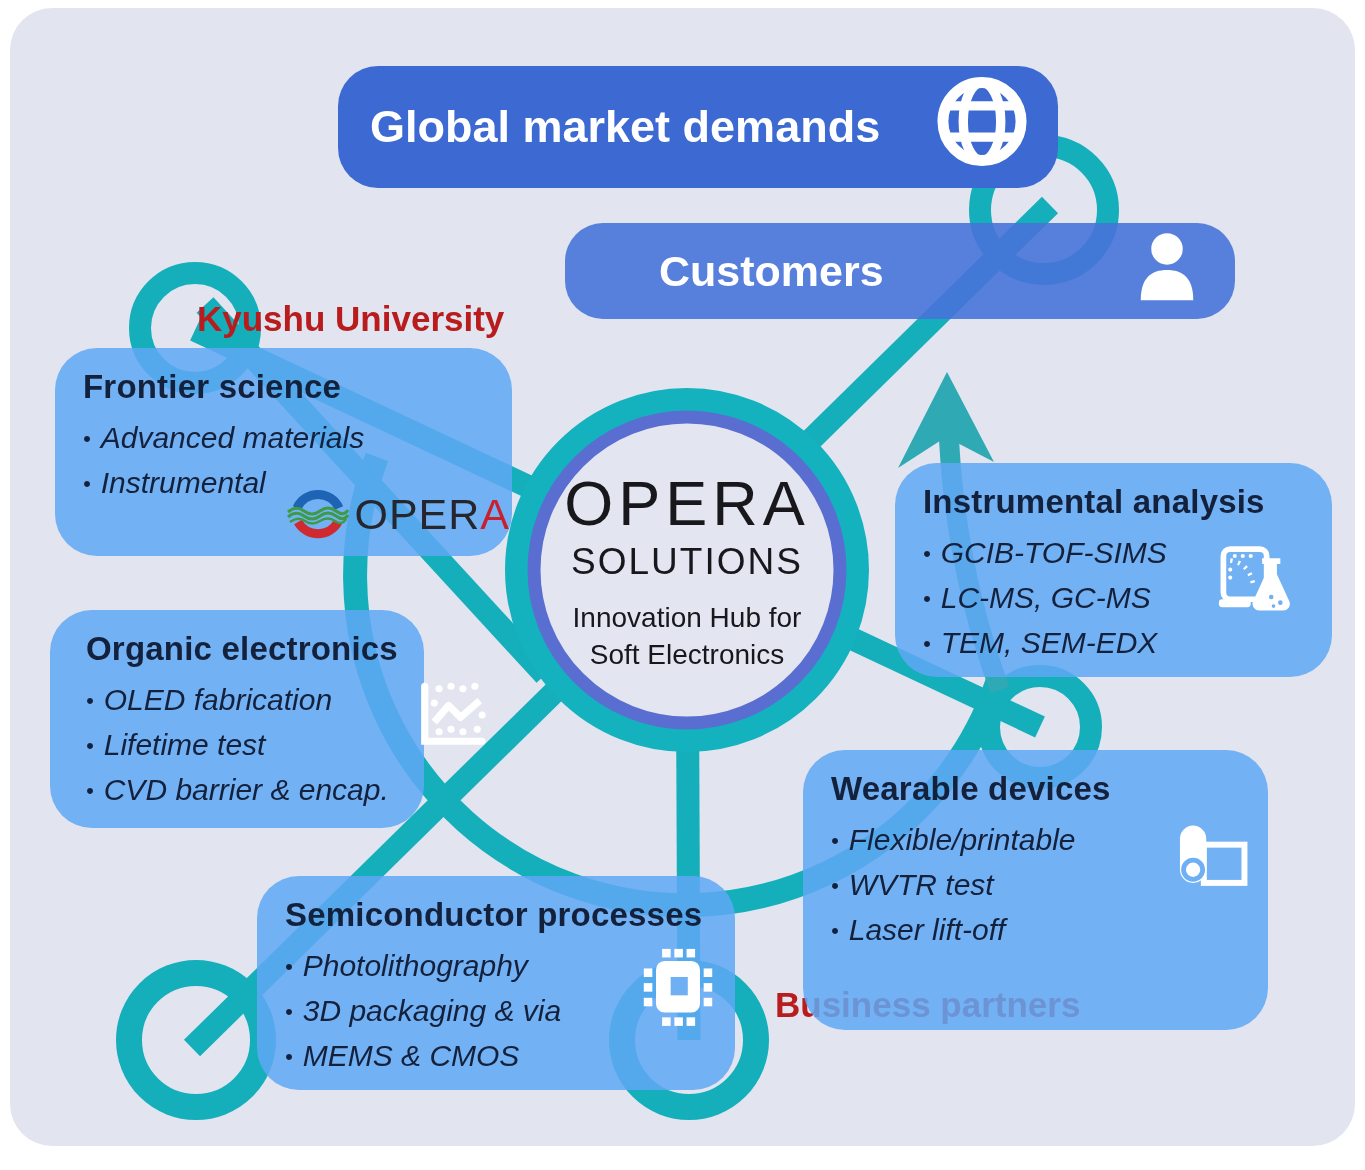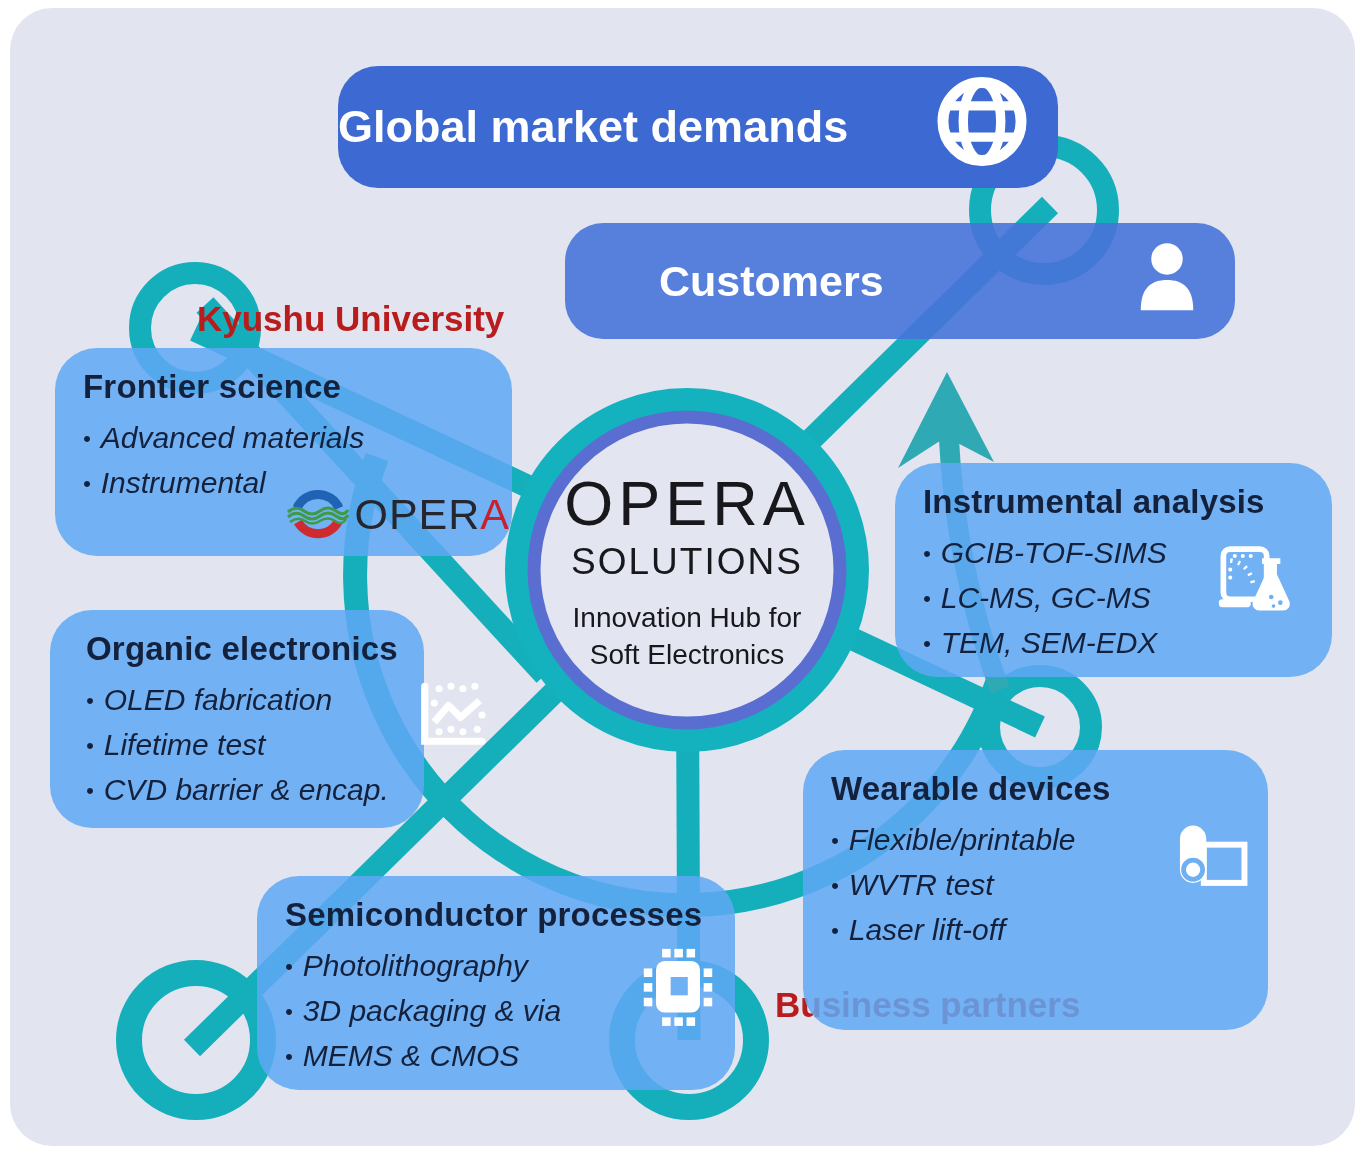--- a/index.html
+++ b/index.html
@@ -5,22 +5,22 @@
   html,body{margin:0;padding:0;background:#ffffff;font-family:"Liberation Sans",sans-serif;}
   .stage{position:relative;width:1365px;height:1170px;overflow:hidden;background:#ffffff;}
   .panel{position:absolute;left:10px;top:8px;width:1345px;height:1138px;background:#E2E5EF;border-radius:42px;}
   svg.net{position:absolute;left:0;top:0;z-index:1;}
   .box{position:absolute;z-index:2;border-radius:42px;box-sizing:border-box;}
   .lightbox{background:rgba(96,168,243,0.86);color:#14213D;padding:20px 26px 0 28px;}
   .lightbox h3{margin:0 0 10px 0;font-size:33px;font-weight:700;letter-spacing:0.2px;}
   .lightbox ul{list-style:none;margin:0;padding:0;font-size:30px;line-height:44px;font-style:italic;}
   .lightbox ul li::before{content:"•";font-size:22px;margin-right:10px;vertical-align:2px;}
   .banner{display:flex;align-items:center;color:#ffffff;font-weight:600;}
-  .banner-global{left:338px;top:66px;width:720px;height:122px;background:#3D69D2;font-size:45px;border-radius:40px;}
-  .banner-customers{left:565px;top:223px;width:670px;height:116px;background:rgba(72,115,217,0.90);font-size:43px;padding-left:94px;border-radius:38px;}
+  .banner-global{left:338px;top:66px;width:720px;height:122px;background:#3D69D2;font-size:45px;padding-left:32px;border-radius:40px;}
+  .banner-customers{left:565px;top:223px;width:670px;height:96px;background:rgba(72,115,217,0.90);font-size:43px;padding-left:94px;border-radius:38px;}
   .banner .bicon{position:absolute;right:26px;top:50%;transform:translateY(-50%);}
   .hub-text{position:absolute;left:537px;top:438px;width:300px;height:264px;z-index:2;display:flex;flex-direction:column;align-items:center;justify-content:center;color:#17171c;text-align:center;}
   .hub-line1{font-size:63px;font-weight:400;letter-spacing:5px;}
   .hub-line2{font-size:37px;font-weight:400;letter-spacing:2px;margin-top:2px;}
   .hub-line34{font-size:28px;margin-top:16px;line-height:37px;}
   .floatlabel{position:absolute;z-index:2;font-size:35px;font-weight:600;color:#b91c1c;}
   .lbl-univ{left:197px;top:299px;}
   .lbl-partners{left:775px;top:985px;}
   .boxicon{position:absolute;z-index:3;}
   .logo{position:absolute;right:2px;bottom:10px;display:flex;align-items:center;z-index:3;}

